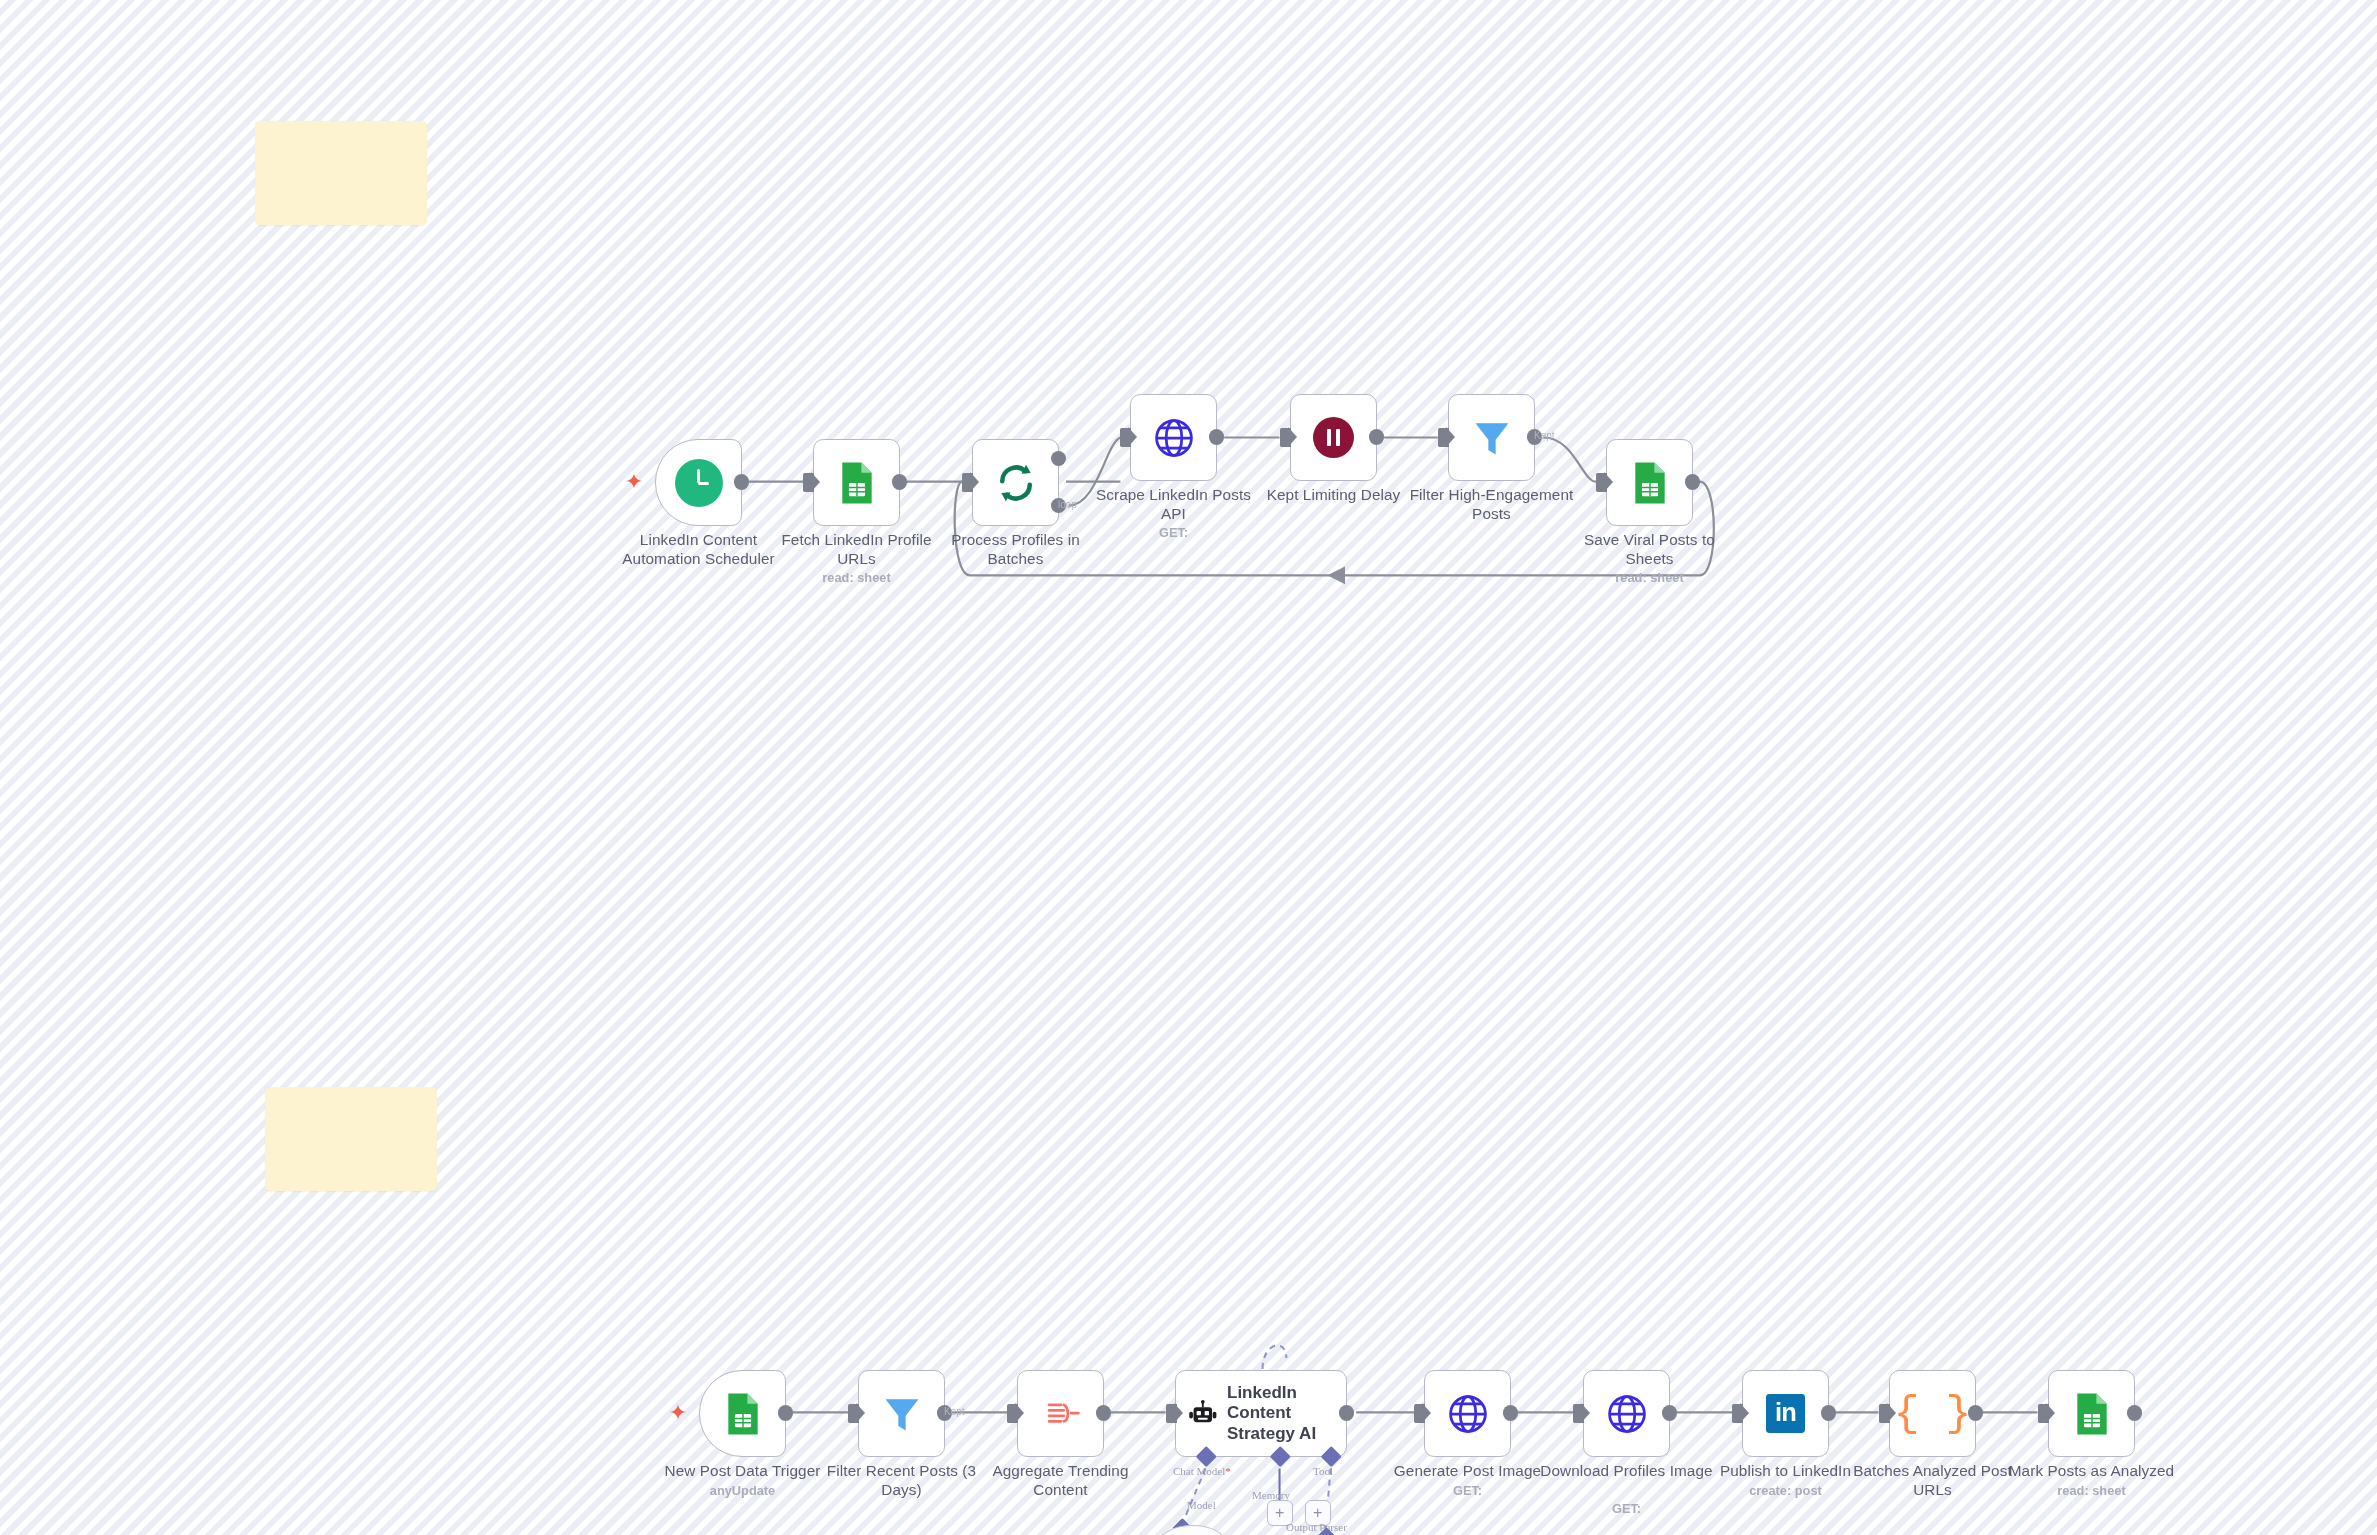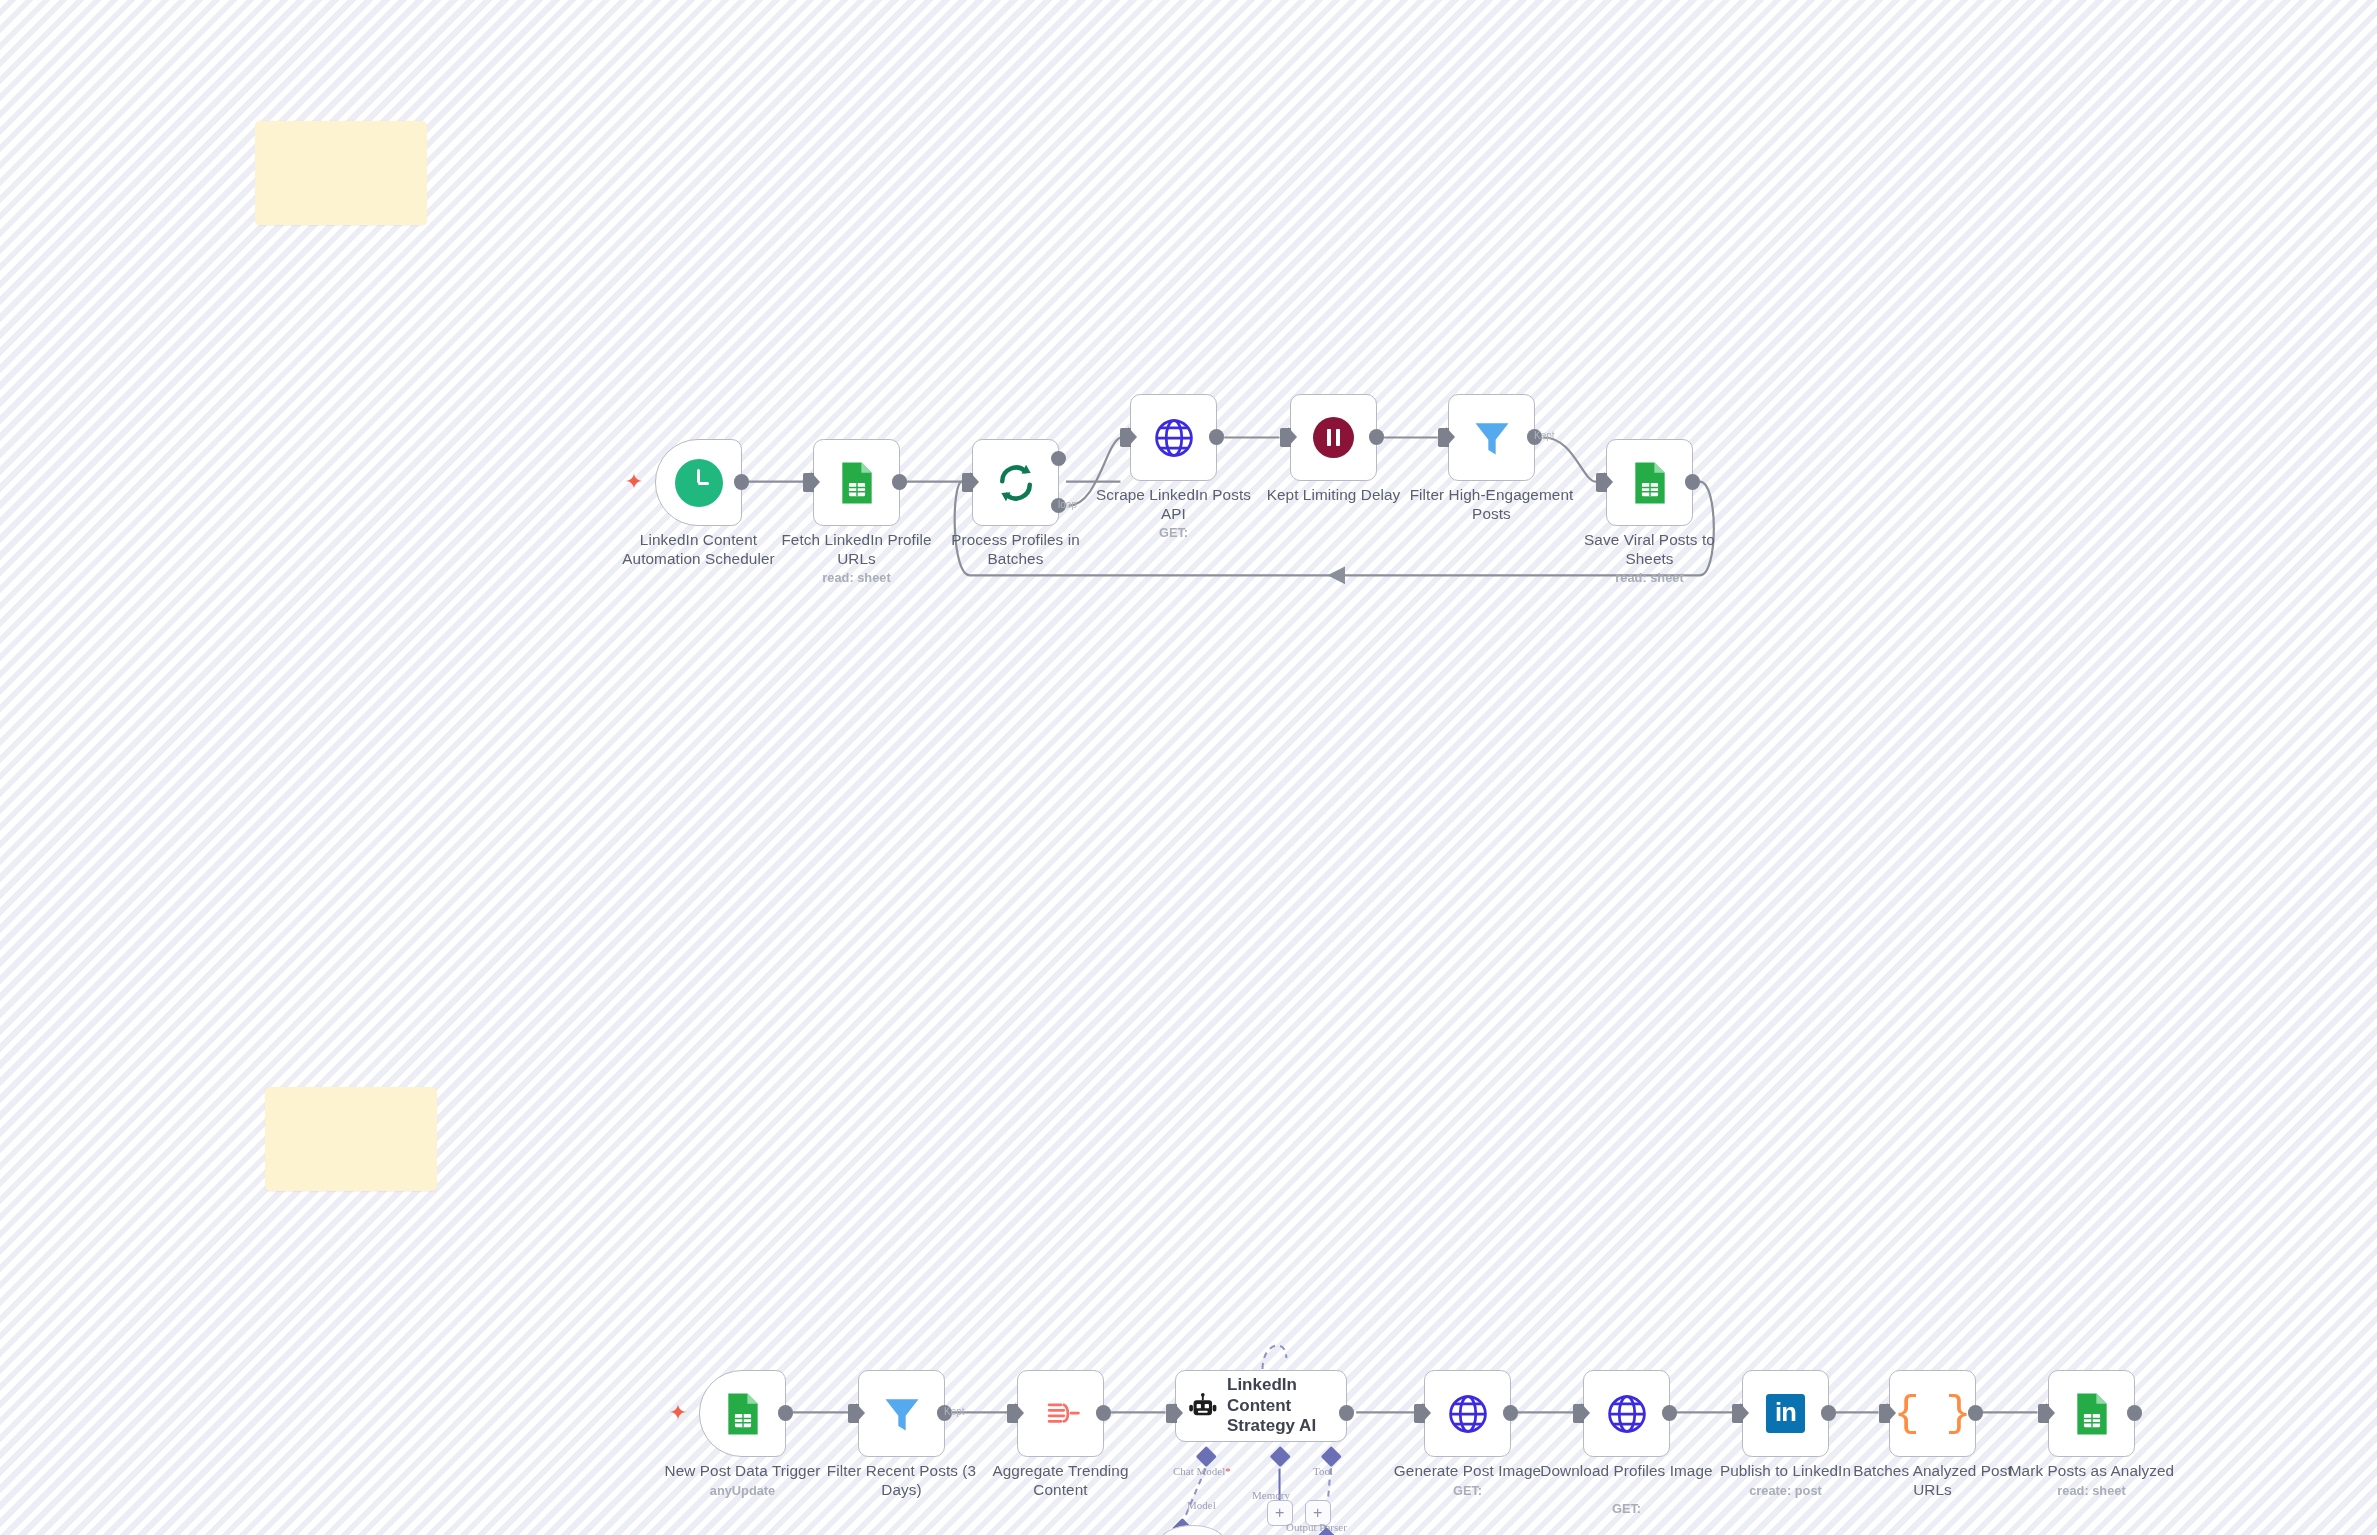--- a/index.html
+++ b/index.html
@@ -29,21 +29,21 @@
   .node{position:absolute;width:0;height:0;}
   .nbox{
     position:absolute;left:-43px;top:-43px;width:87px;height:87px;
     background:#fff;border:1.7px solid #b6b9c3;border-radius:10.2px;
     box-sizing:border-box;display:flex;align-items:center;justify-content:center;
   }
   .nbox.trigger{
     border-top-left-radius:43px;border-bottom-left-radius:43px;
   }
   .nbox.agent{
-    left:-86px;width:172px;height:72px;border-radius:10.2px;
+    left:-86px;width:172px;height:87px;border-radius:10.2px;
     justify-content:center;padding-left:12px;gap:9.4px;
   }
   .caption{
     position:absolute;left:-89px;top:49px;width:179px;text-align:center;
     font-size:15.3px;font-weight:400;color:#5a5f6e;line-height:1.22;
     letter-spacing:0.1px;
   }
   .subcap{
     position:absolute;left:-89px;top:0;width:179px;text-align:center;
     font-size:12.8px;color:#a9adb8;line-height:1.2;font-weight:bold;

